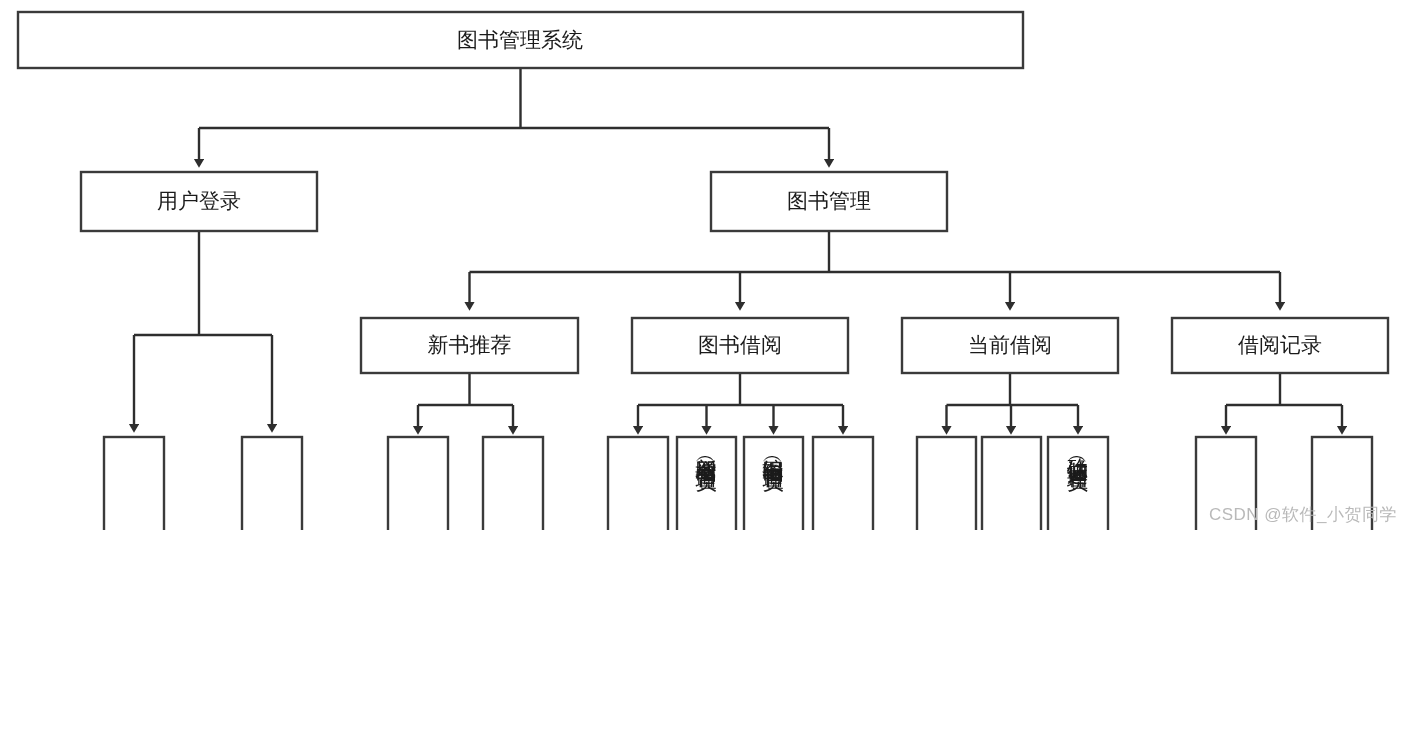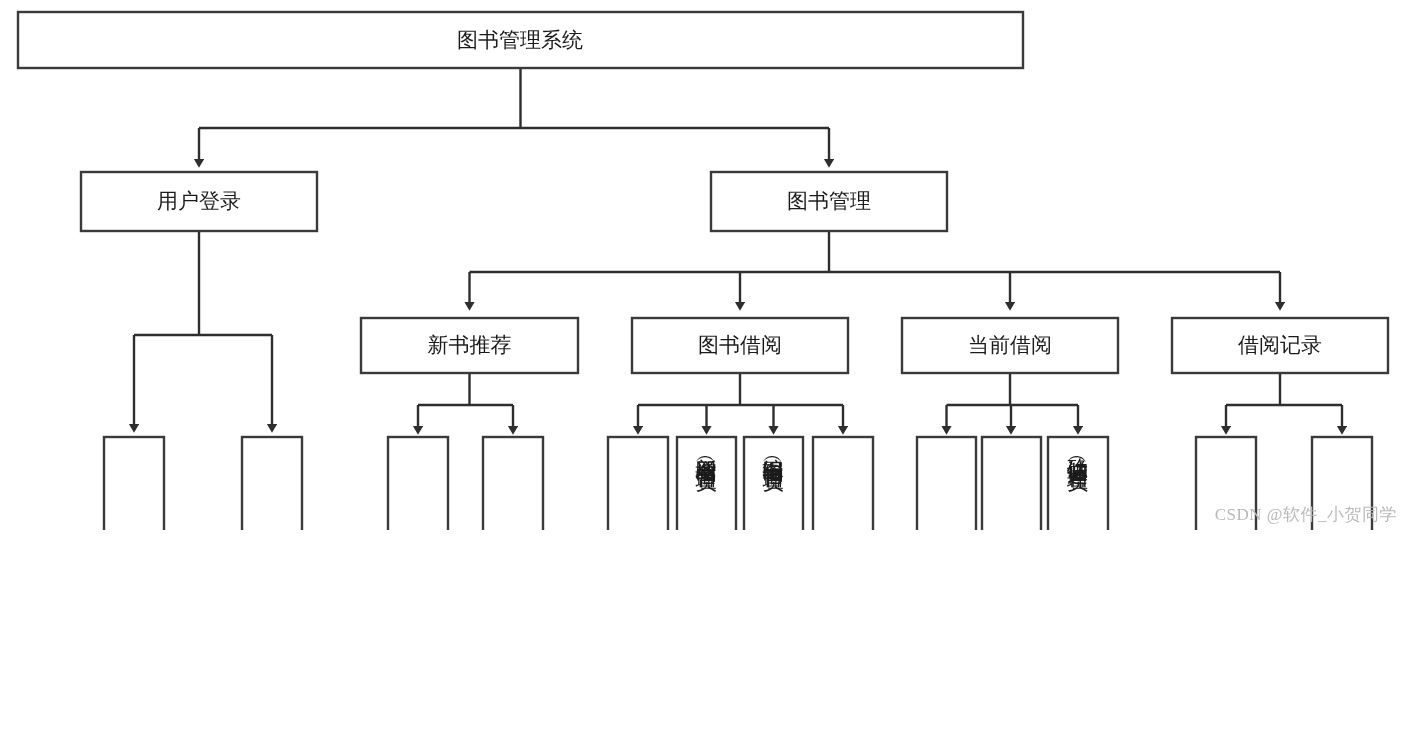--- a/index.html
+++ b/index.html
@@ -43,21 +43,21 @@
     fill: none;
   }
   .edge-arrow {
     fill: #2e2e2e;
     stroke: none;
   }
   .watermark {
     position: absolute;
     right: 8px;
     bottom: 4px;
-    font-family: Liberation Serif, serif;
+    font-family: Liberation Sans, sans-serif;
     font-size: 17px;
     color: #b9b9b9;
     white-space: nowrap;
     letter-spacing: 0.5px;
     user-select: none;
   }
 </style>
 </head>
 <body>
 

